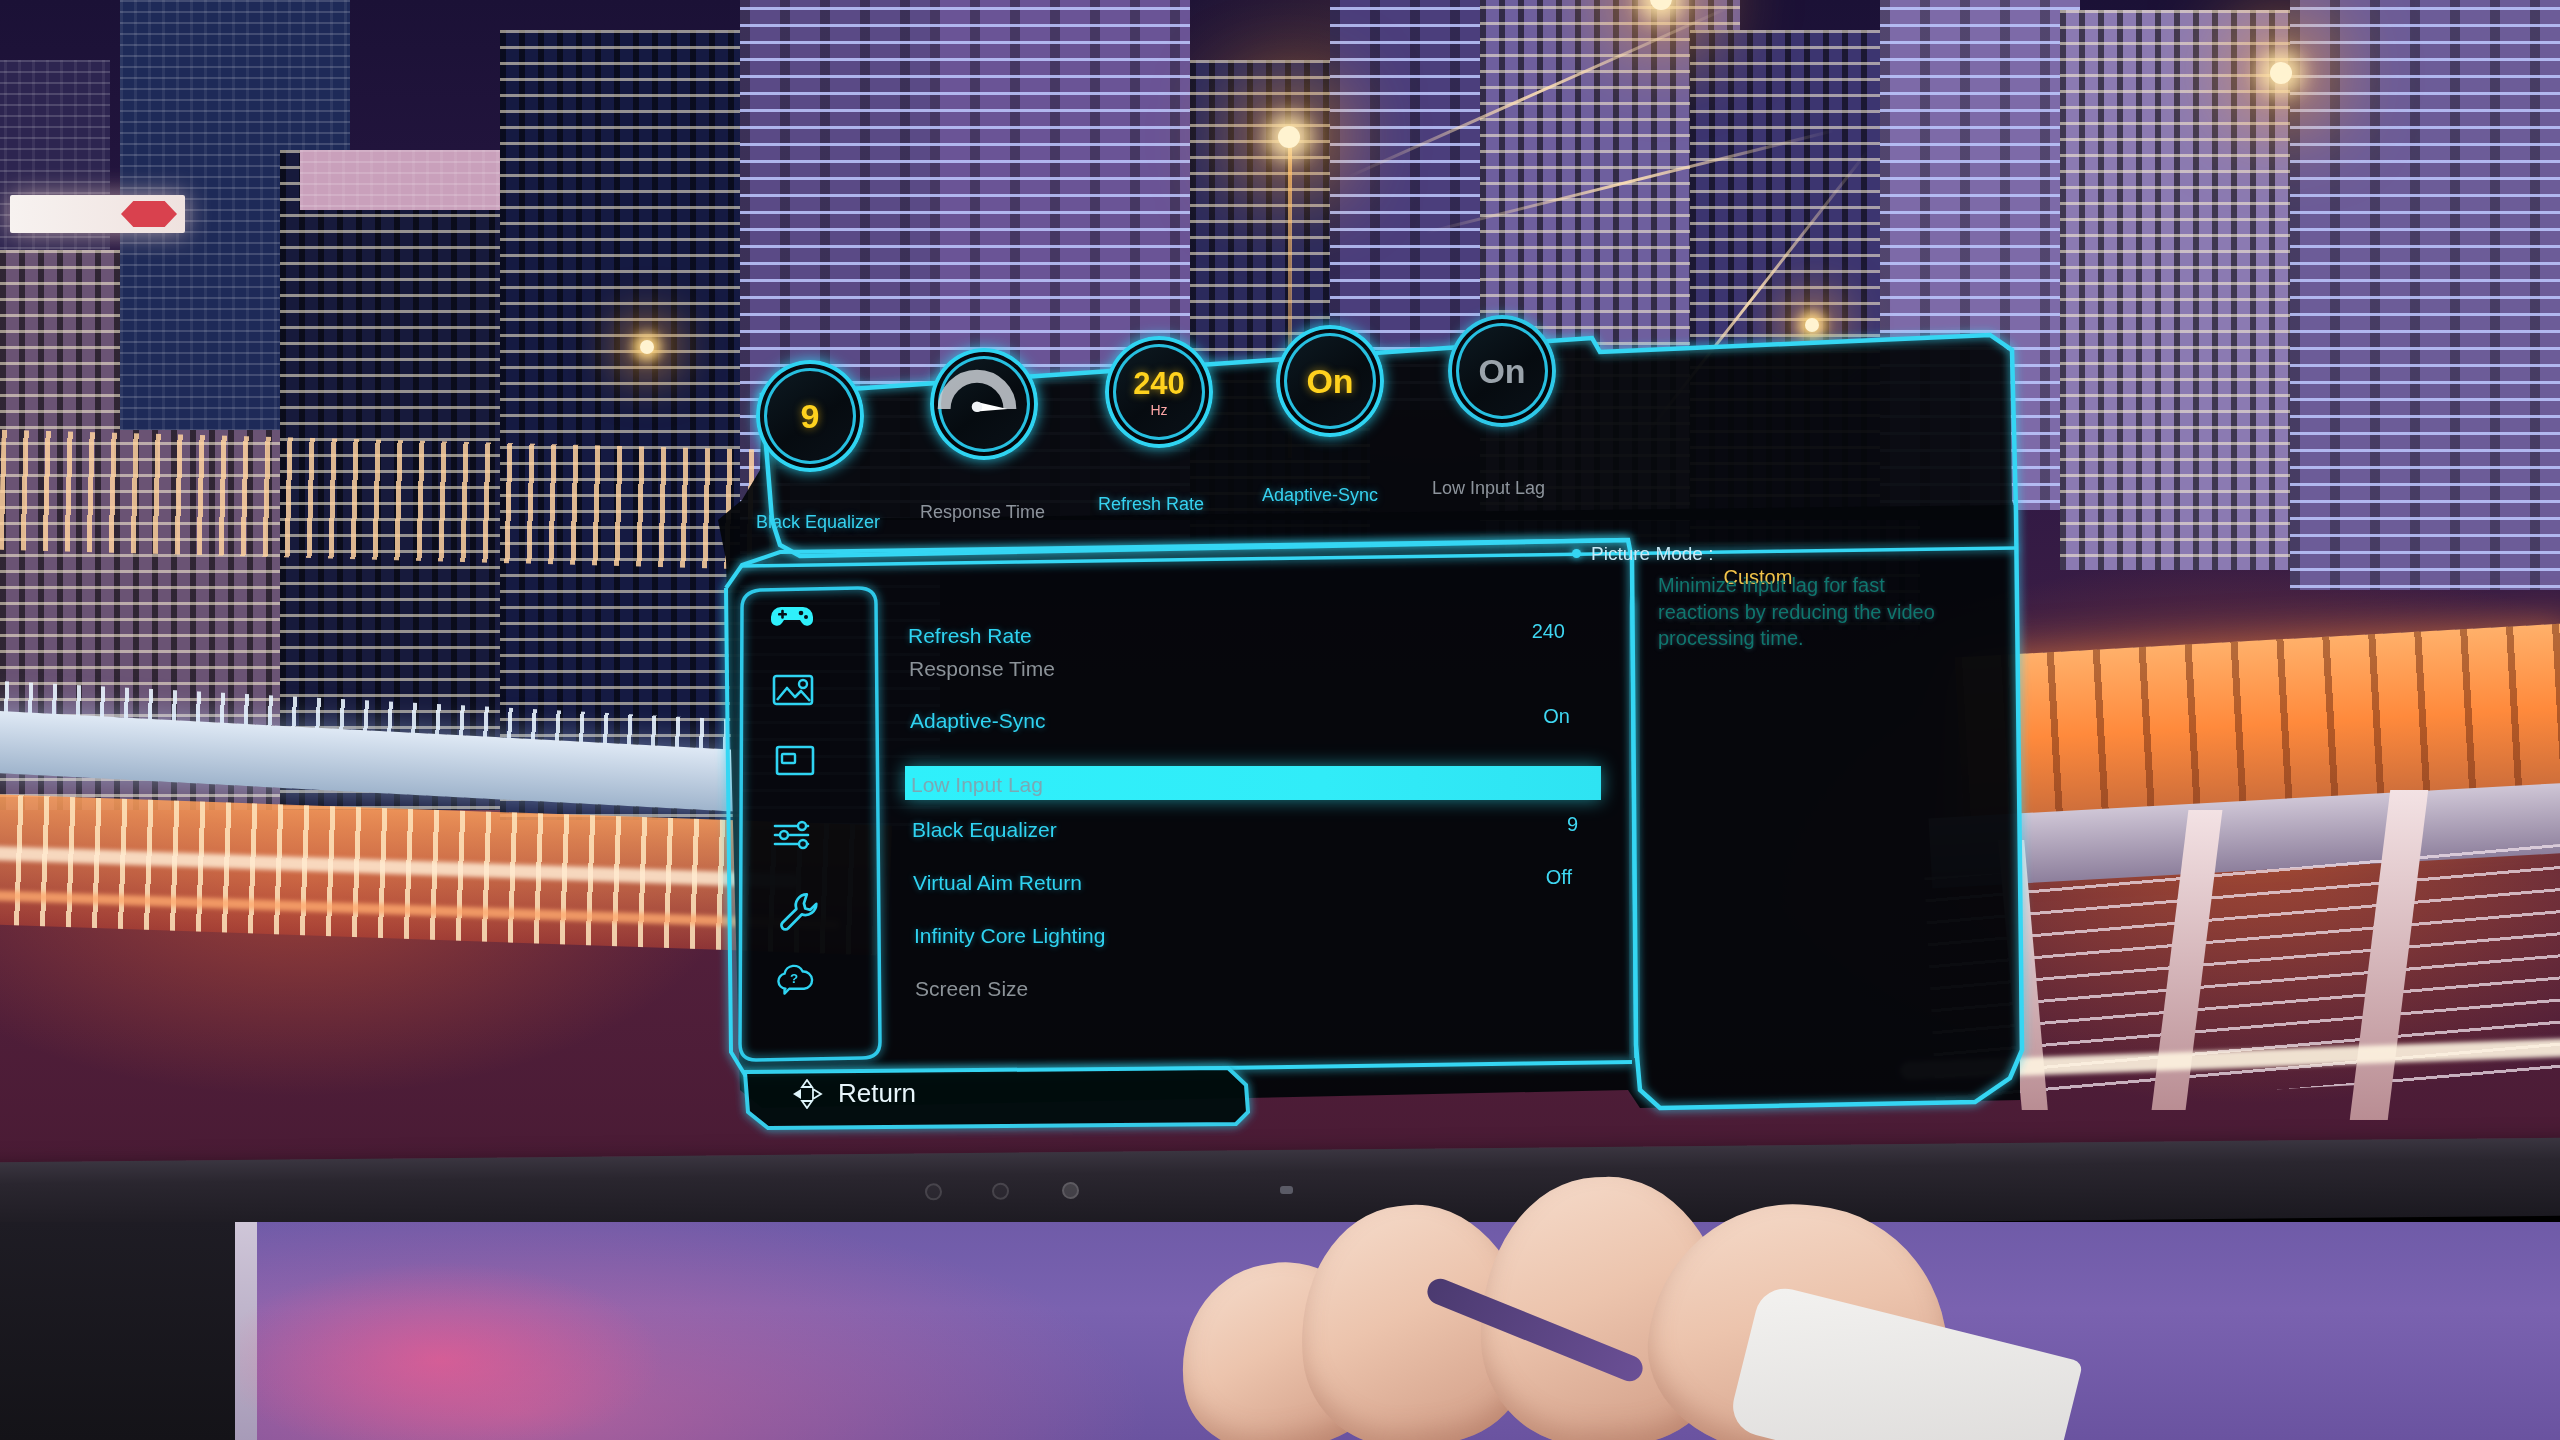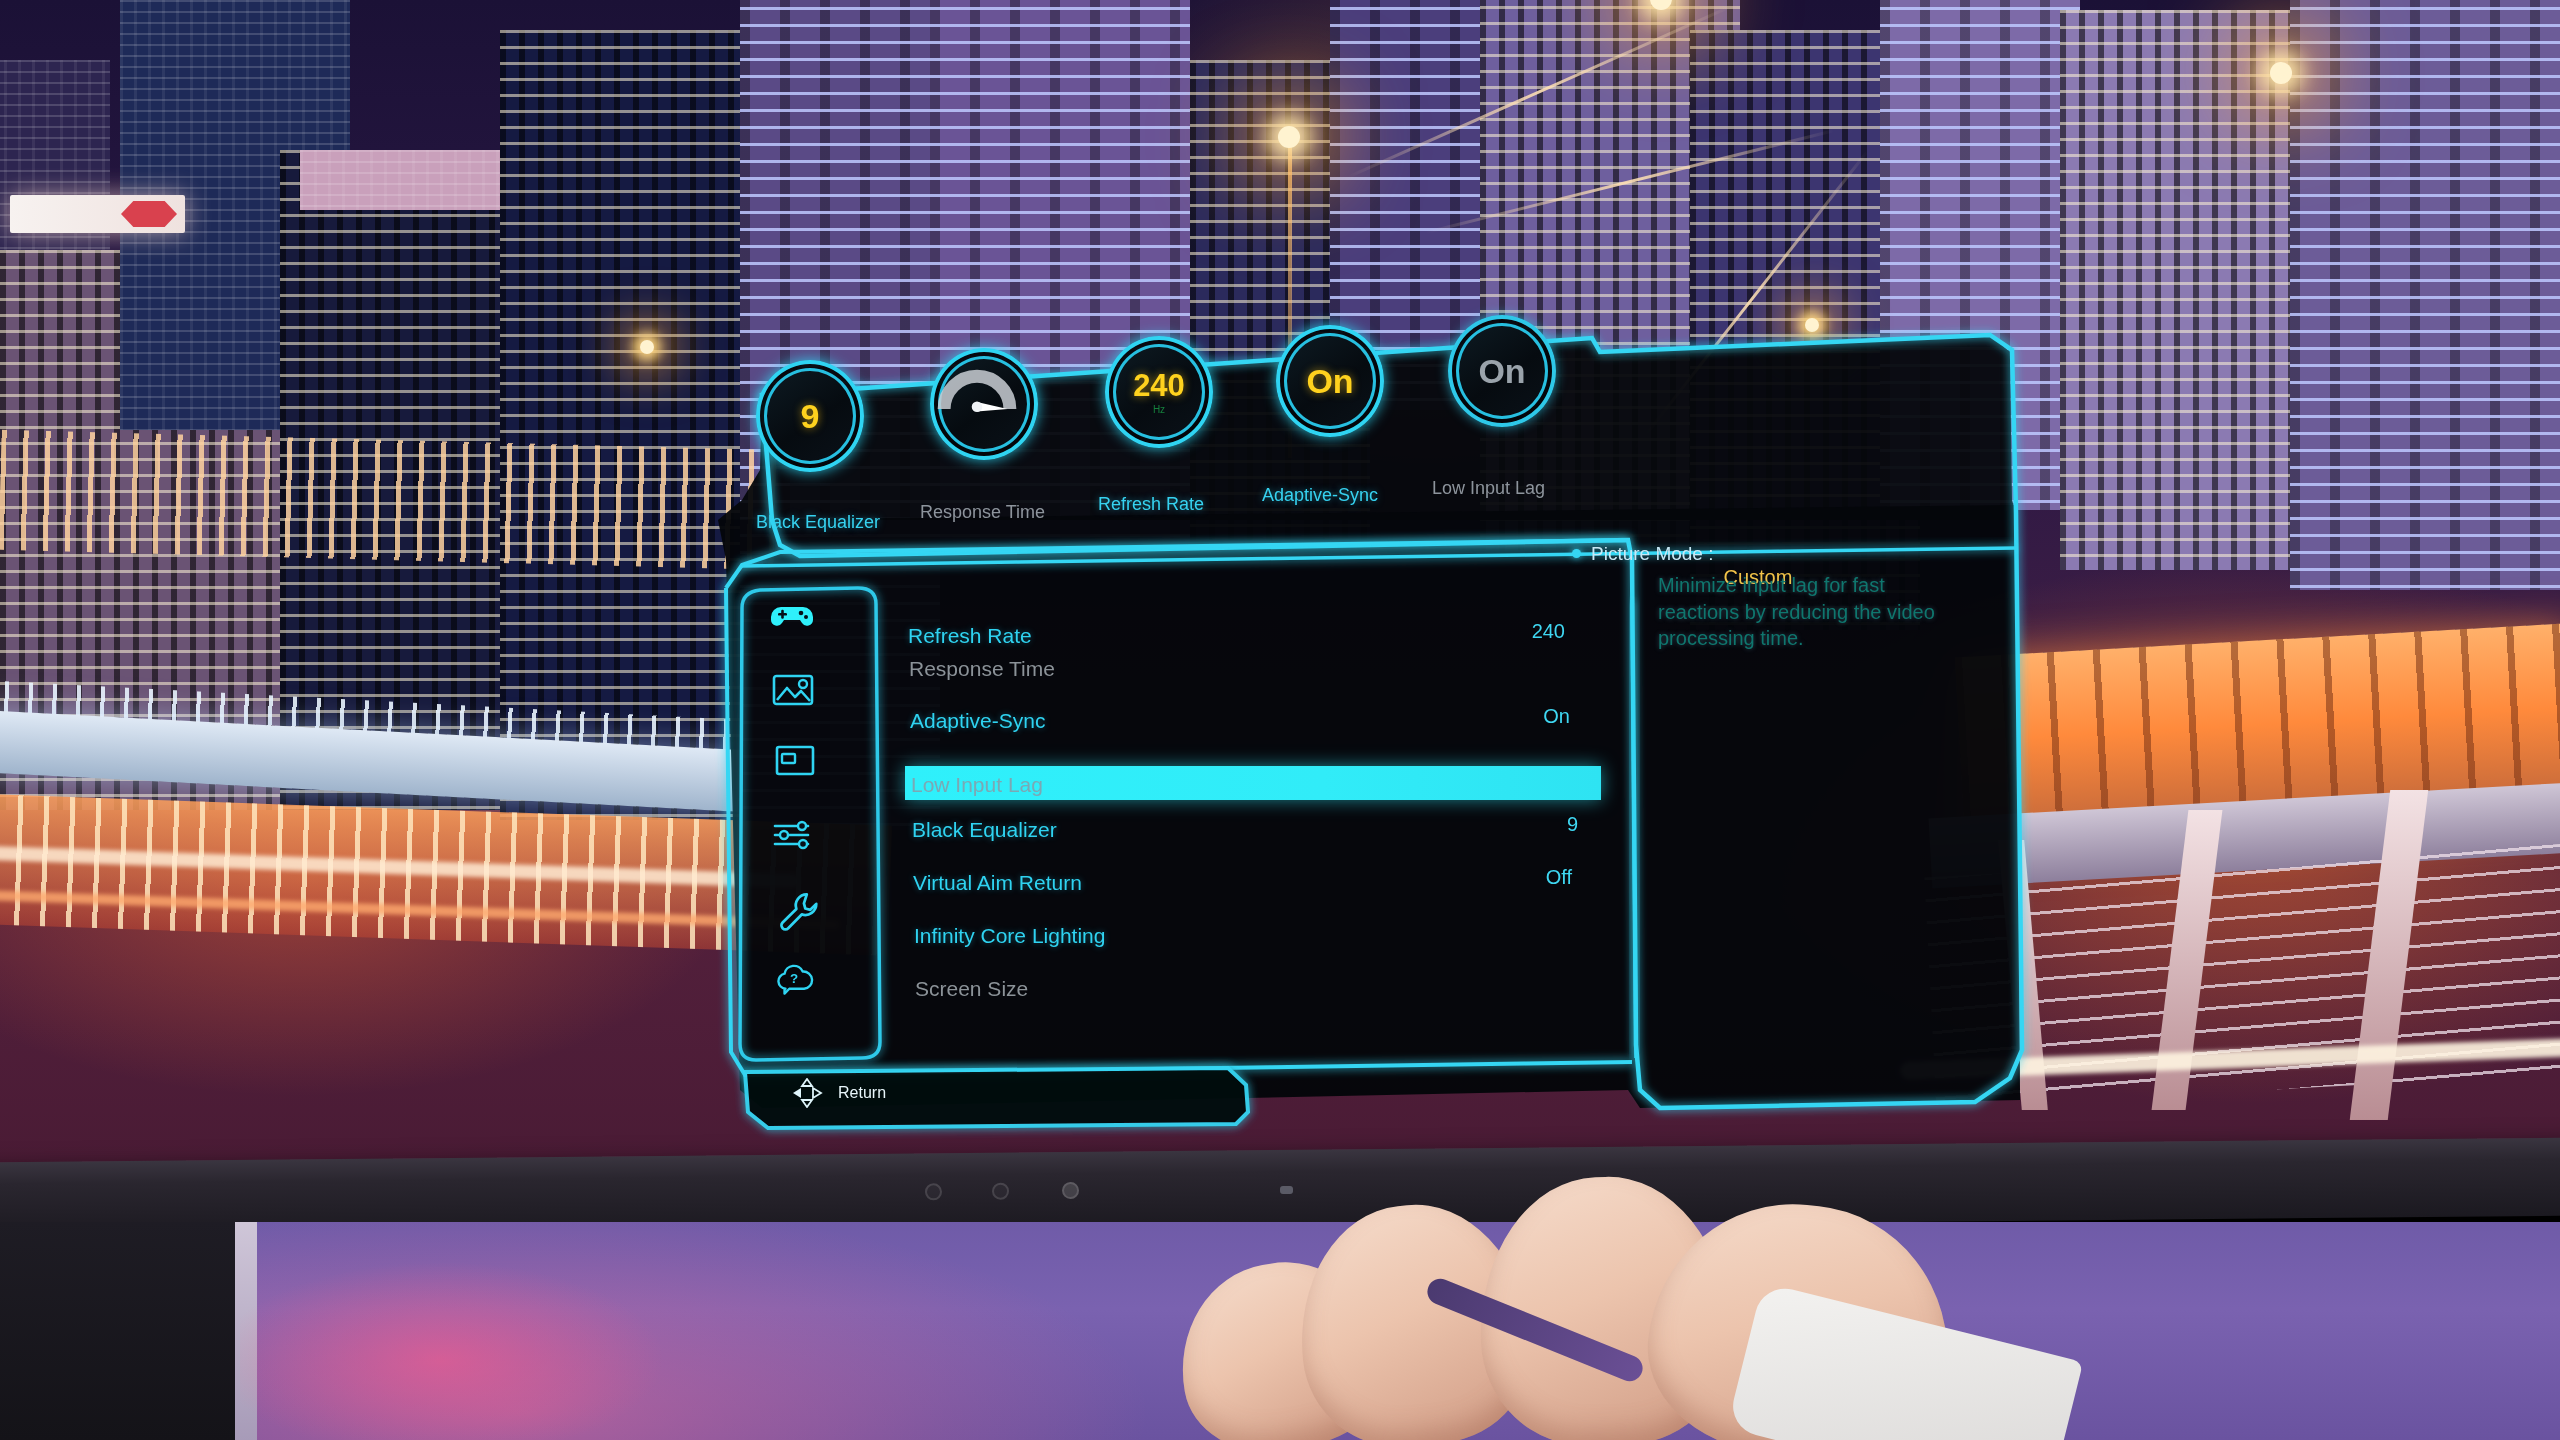--- a/index.html
+++ b/index.html
@@ -162,21 +162,21 @@
     position:absolute; inset:8px; border-radius:50%;
     border:3px solid #27bfe0;
     background:linear-gradient(145deg,#0d1a22 0%,#060b10 55%,#0a1118 100%);
   }
   .dial .dv{
     position:absolute; inset:0; display:flex; flex-direction:column;
     align-items:center; justify-content:center; line-height:1;
   }
   .dv-main{ font-size:34px; font-weight:bold; color:#ffd21e; text-shadow:0 0 9px rgba(255,200,20,.6); }
   .dv-main.num3{ font-size:31px; }
-  .dv-sub{ font-size:10px; color:#15803d; margin-top:4px; }
+  .dv-sub{ font-size:14px; color:#fca5a5; margin-top:4px; }
   .dial.dim .dv-main{ color:#9aa3ab; text-shadow:none; }
   .dial.dim .ring-out{ border-color:#2ec8e8; box-shadow:0 0 12px rgba(45,200,232,.7), inset 0 0 16px rgba(0,0,0,.9); }
 
   .gauge{ position:absolute; inset:14px; }
   .dial-label{
     position:absolute; font-size:18px; color:#36d2f0; white-space:nowrap;
     text-shadow:0 0 7px rgba(40,200,235,.55);
   }
   .dial-label.dim{ color:#8d949c; text-shadow:none; }
 
@@ -202,21 +202,21 @@
   }
 
   
   .desc{
     position:absolute; width:280px; font-size:20px; line-height:1.33;
     color:#0f766e; text-shadow:0 0 5px rgba(120,200,230,.35);
   }
 
   
   .ret{ position:absolute; display:flex; align-items:center; gap:14px; }
-  .ret-txt{ font-size:16px; color:#e8f6fb; }
+  .ret-txt{ font-size:26px; color:#e8f6fb; }
   .dpad{ position:relative; width:34px; height:30px; }
 </style>
 </head>
 <body>
 
 <div id="root">
 
   <div class="screen-photo">
 
     <div class="bld" style="left:-10px;  top:60px;  width:120px; height:700px; background:#2d2550;"></div>

